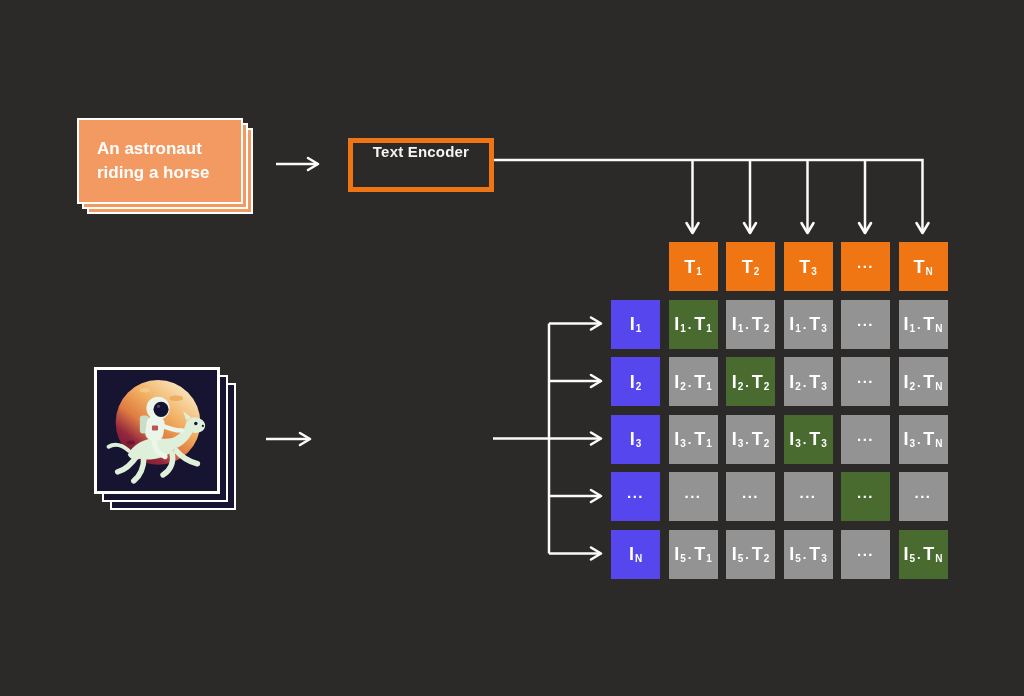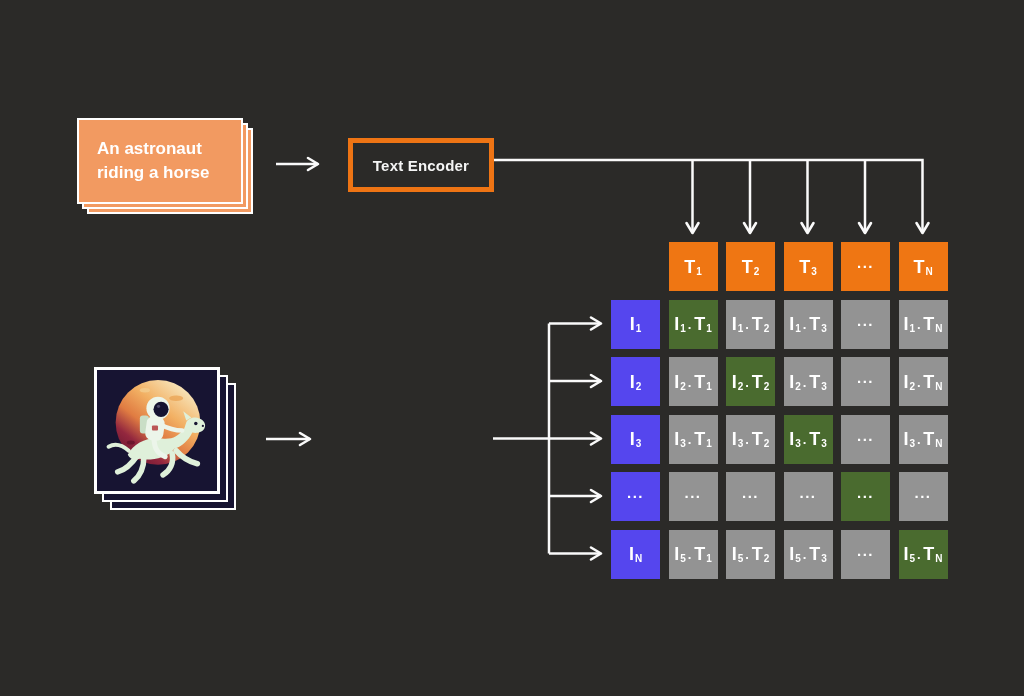--- a/index.html
+++ b/index.html
@@ -18,21 +18,21 @@
   .prompt-text{color:#FFFFFF;font-size:17px;font-weight:700;line-height:1.42;width:130px;}
 
   .image-stack{left:94px;top:367px;width:126px;height:127px;}
   .image-stack .layer{width:126px;height:127px;background:#171432;}
   .image-stack .l2{left:16px;top:16px;}
   .image-stack .l1{left:8px;top:8px;}
   .image-stack .main{left:0;top:0;border-width:3px;overflow:hidden;}
   .image-stack .main svg{display:block;width:120px;height:121px;}
 
   
-  .encoder{position:absolute;box-sizing:border-box;display:flex;align-items:center;justify-content:center;
+  .encoder{position:absolute;box-sizing:border-box;display:flex;align-items:flex-start;justify-content:center;
            background:transparent;}
   .encoder span{color:#F5F5F5;font-size:15px;font-weight:700;letter-spacing:.2px;}
   .text-encoder{left:348px;top:138px;width:146px;height:54px;border:5px solid #EE7414;}
   .image-encoder{left:348px;top:412px;width:146px;height:53px;border:5px solid #5347EB;}
 
   
   .grid{position:absolute;left:611px;top:242px;display:grid;
         grid-template-columns:repeat(6,49px);grid-template-rows:repeat(6,49px);gap:8.5px;}
   .cell{display:flex;align-items:center;justify-content:center;color:#FFFFFF;font-weight:700;}
   .cell.corner{background:transparent;}

